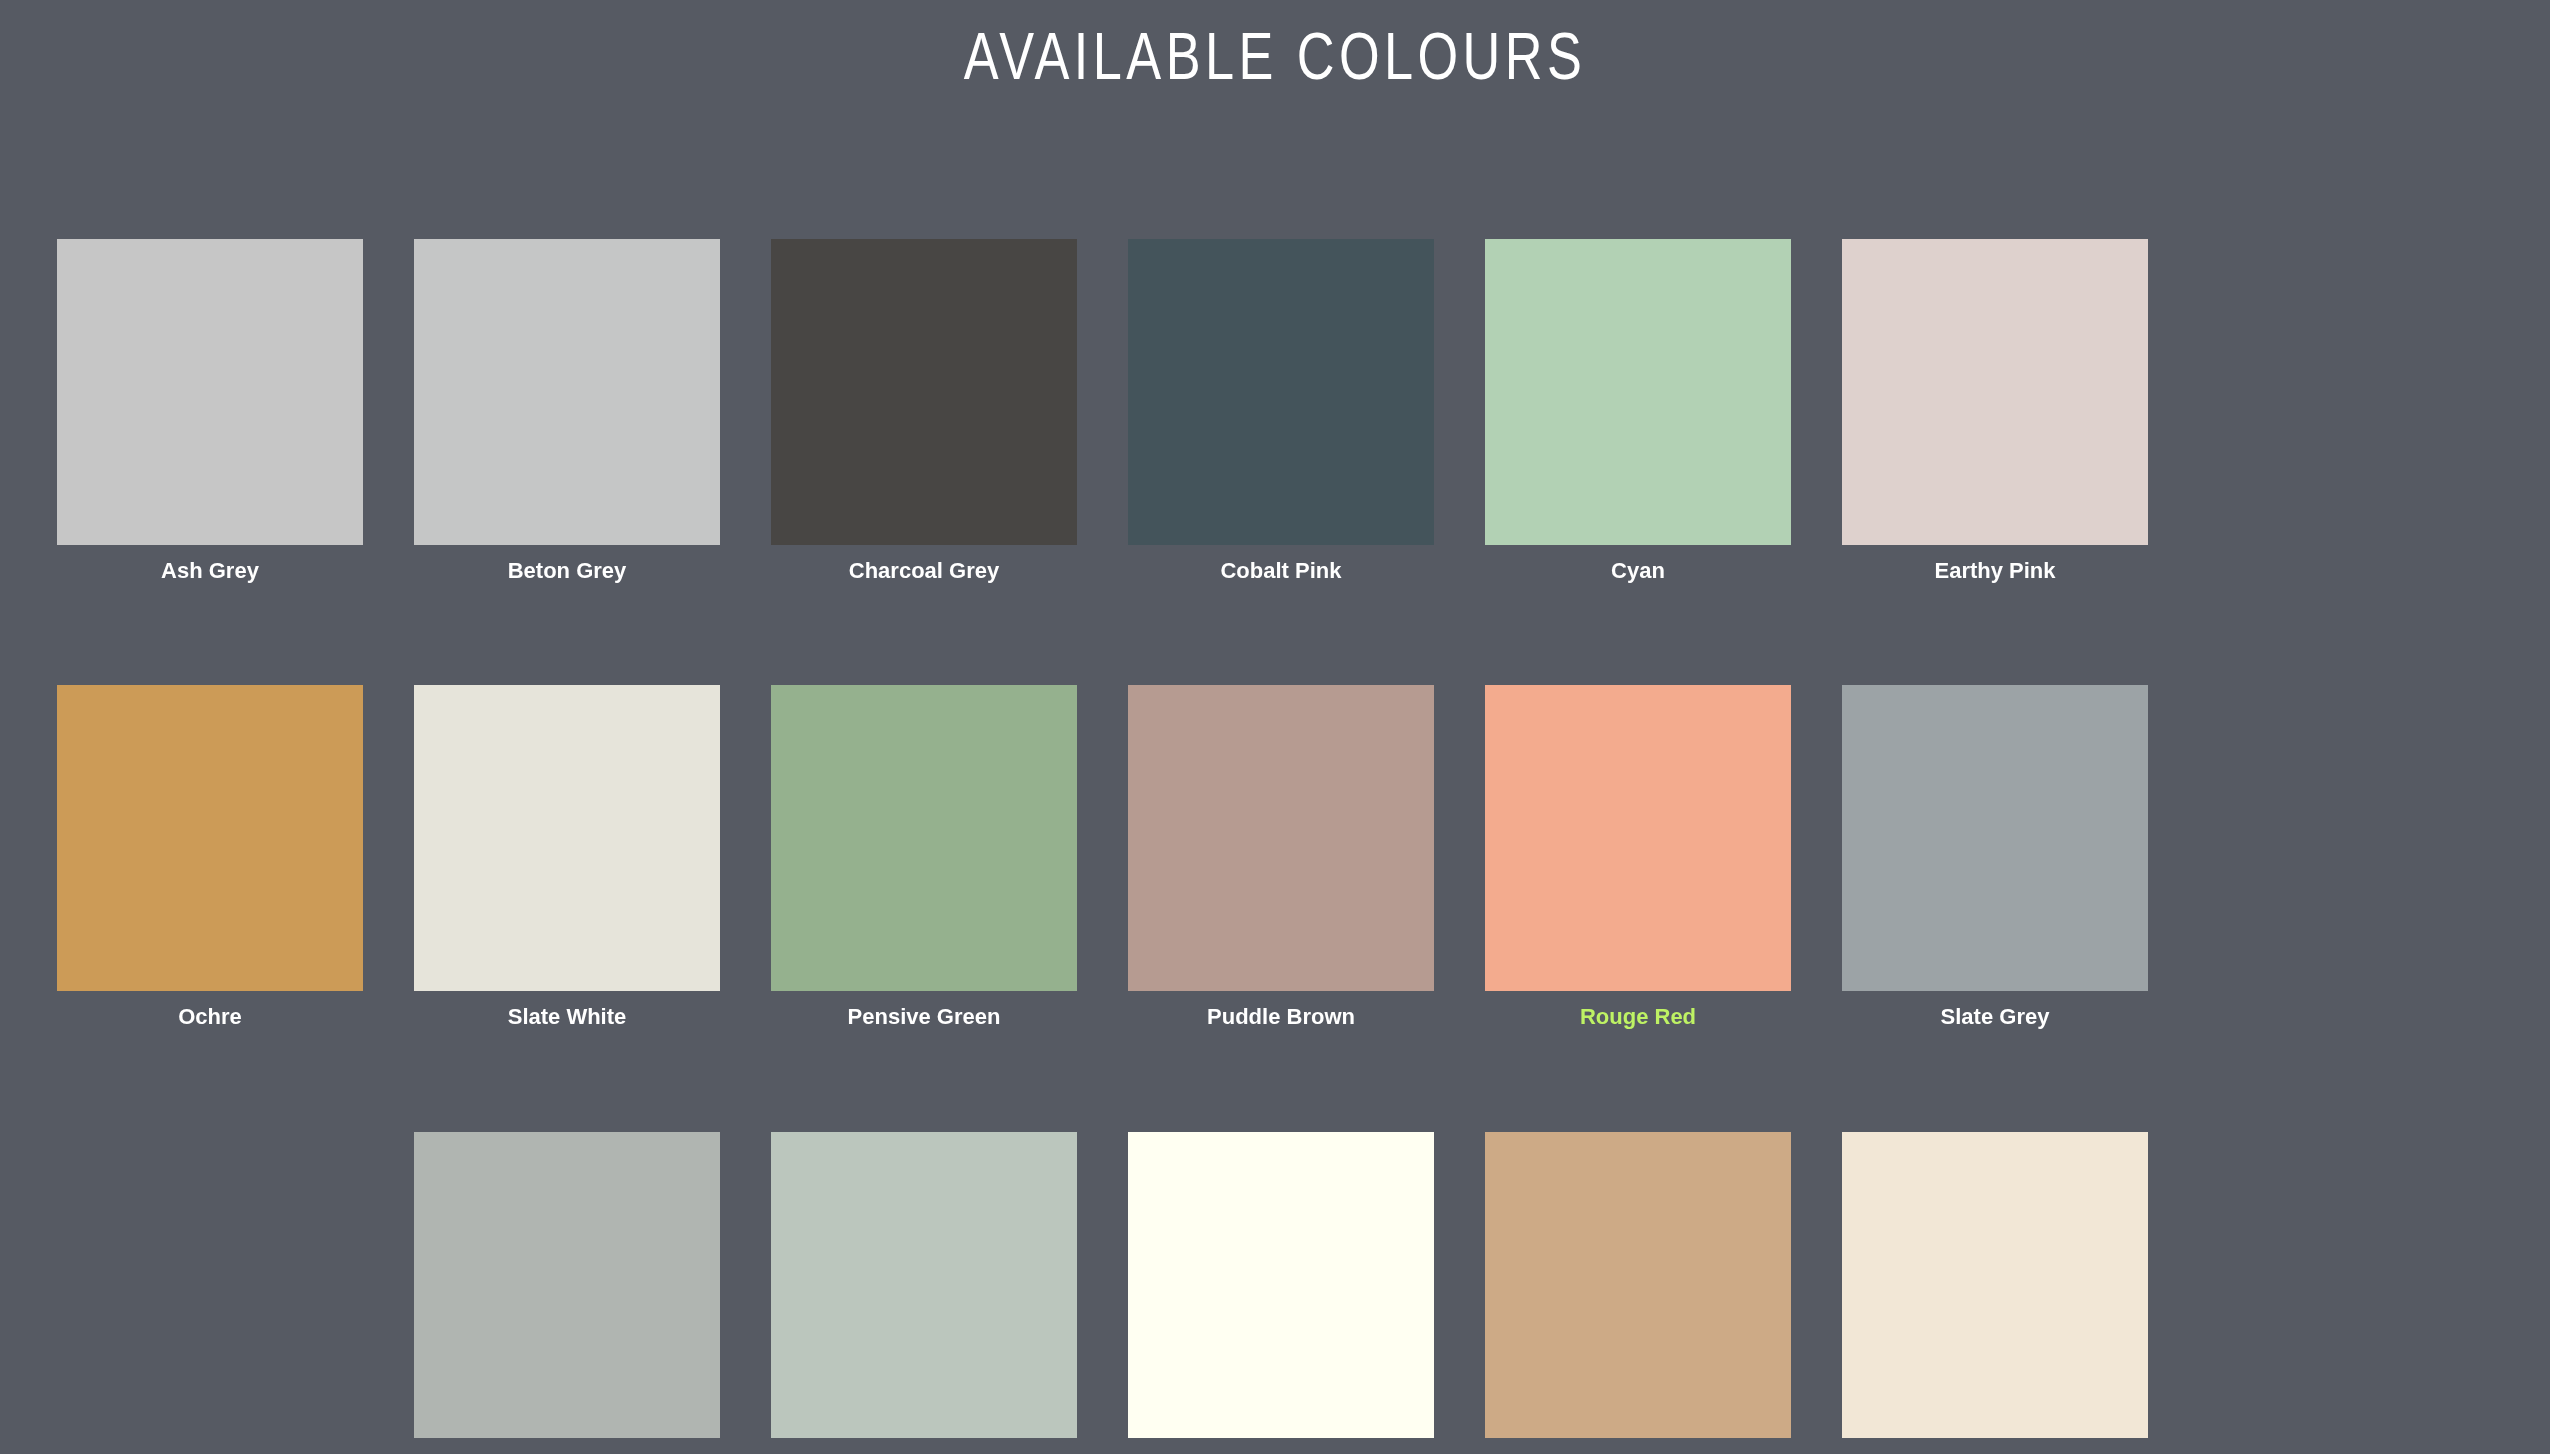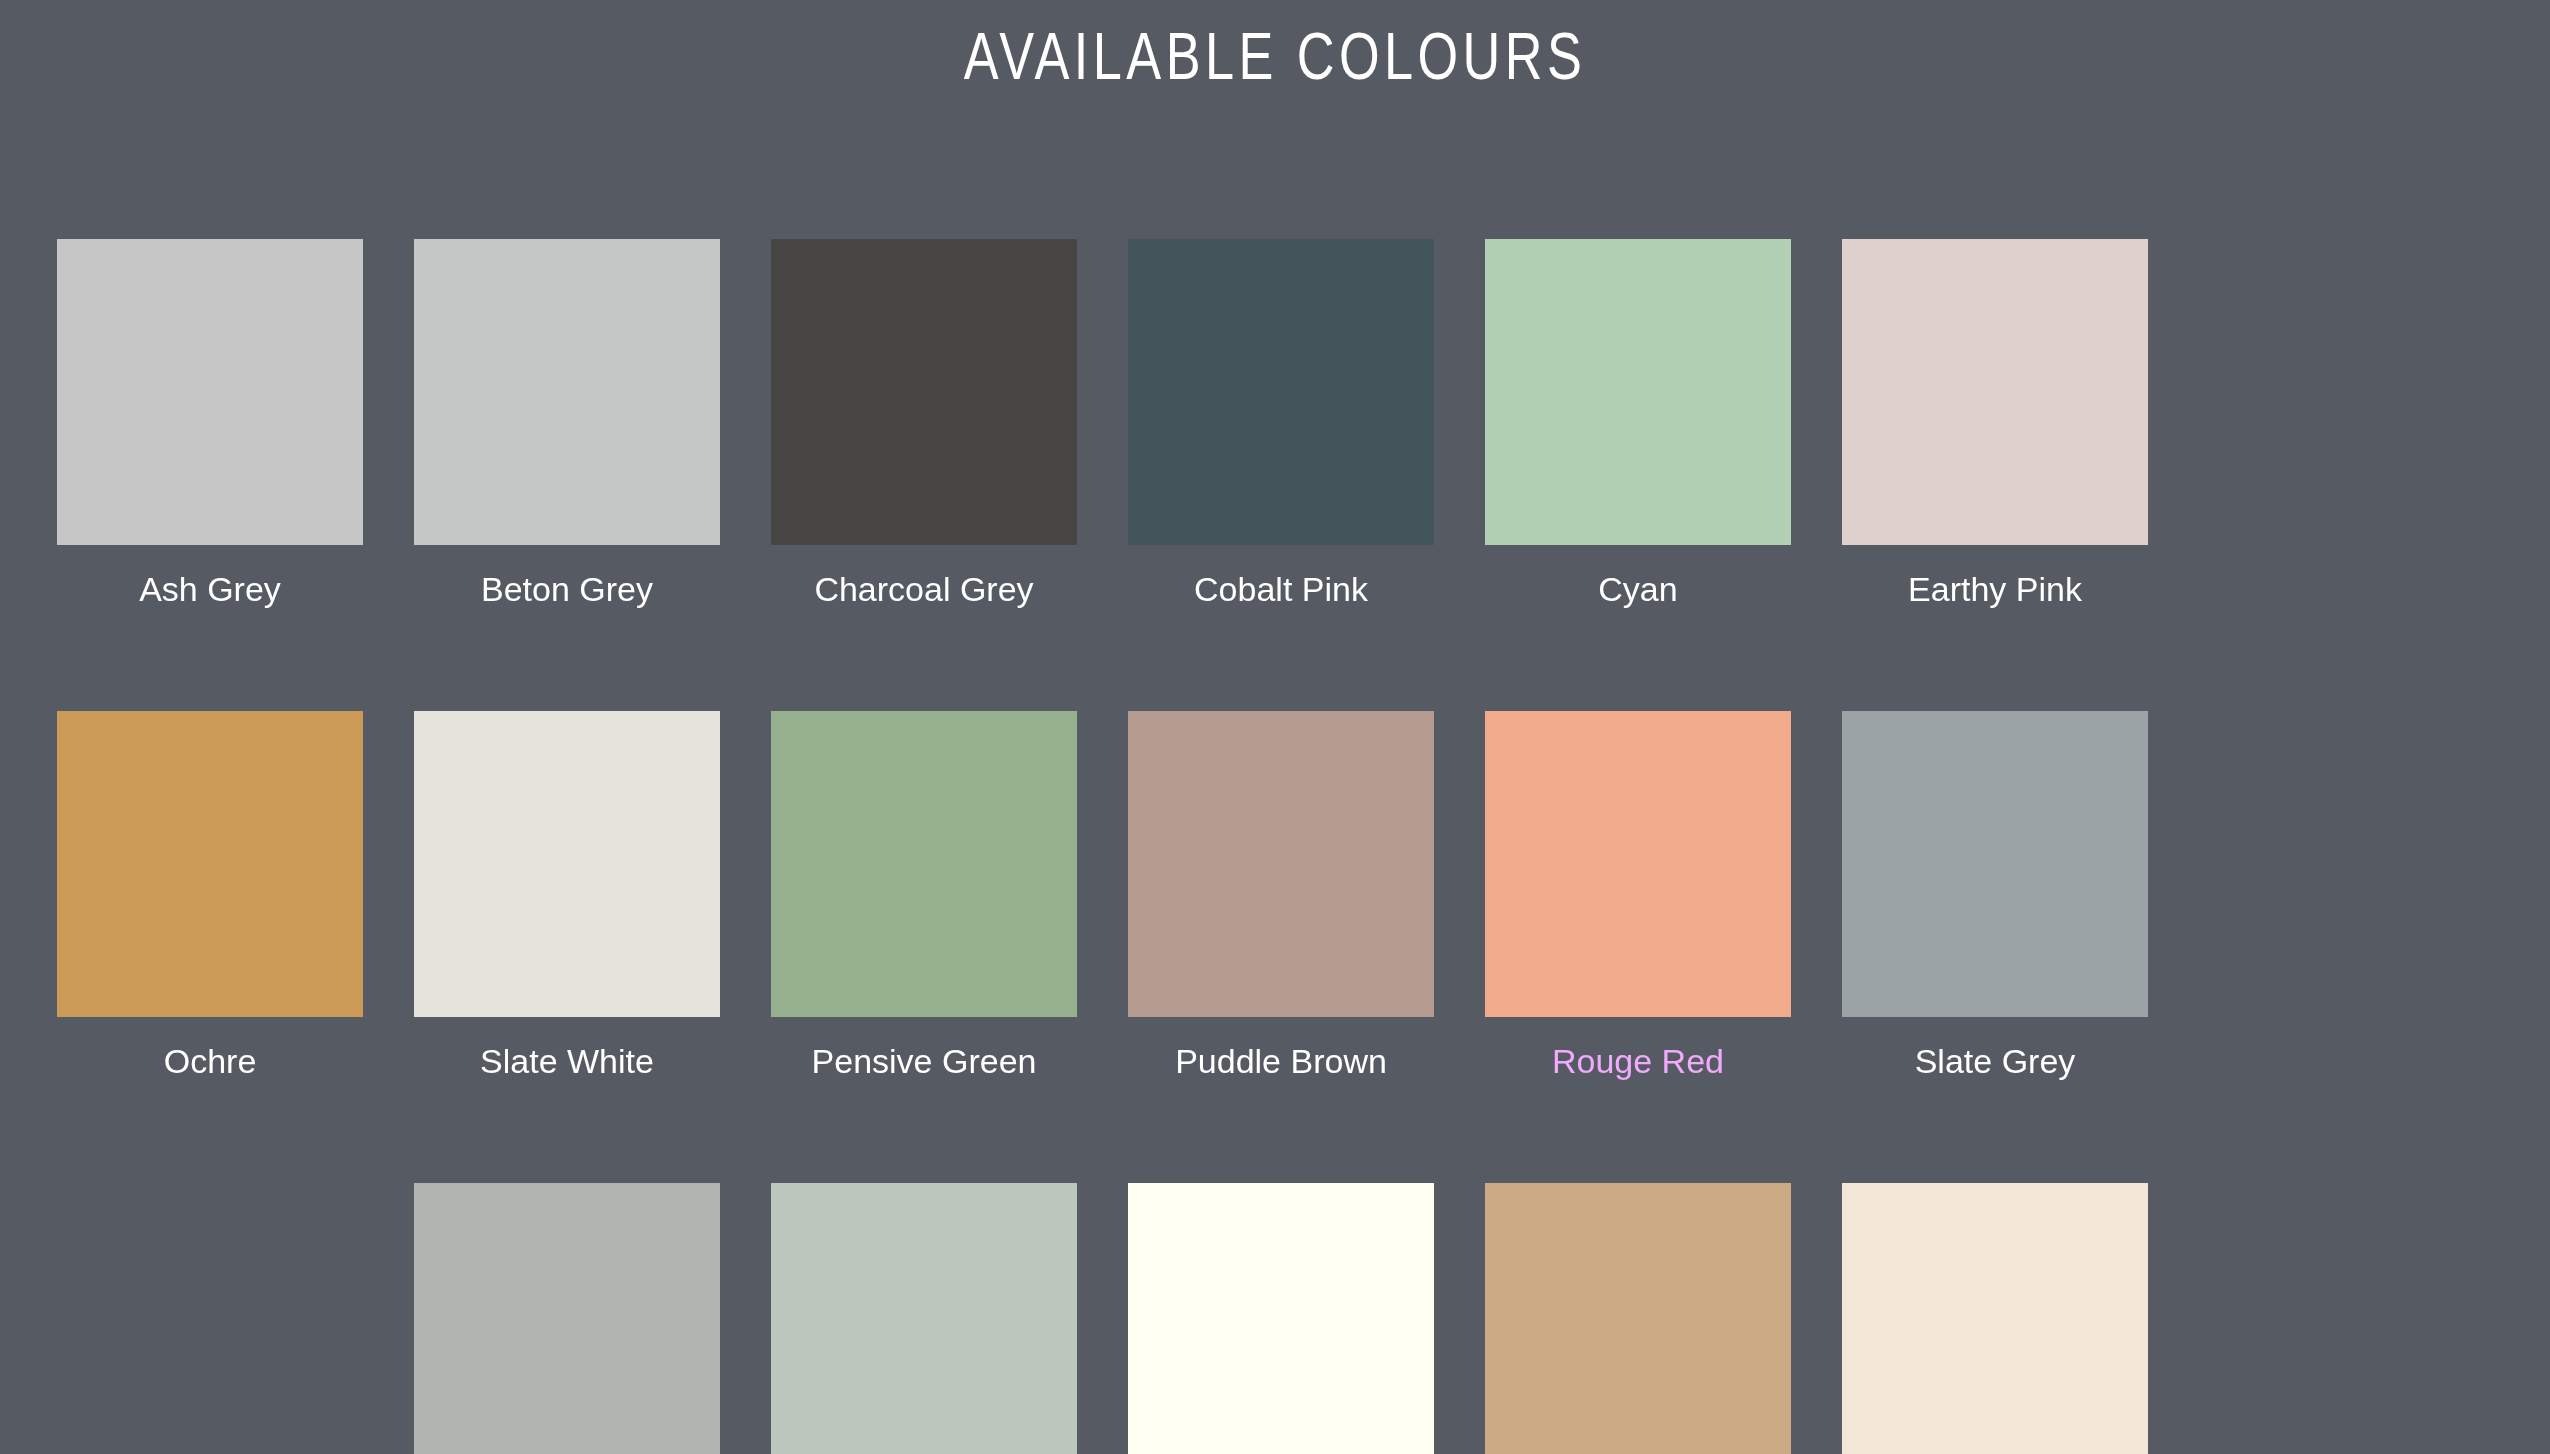--- a/index.html
+++ b/index.html
@@ -64,24 +64,24 @@
     align-items: center;
   }
 
   .swatch-chip {
     width: 306px;
     height: 306px;
     display: block;
   }
 
   .swatch-label {
-    margin-top: 24px;
+    margin-top: 13px;
     color: #ffffff;
-    font-size: 34px;
-    font-weight: 400;
+    font-size: 22px;
+    font-weight: 700;
     line-height: 1.2;
     text-align: center;
     white-space: nowrap;
   }
 </style>
 </head>
 <body style="background-color: rgb(86, 90, 99);">
 
 <div class="page" style="background-color: rgb(86, 90, 99);">
 
@@ -126,21 +126,21 @@
         <div class="swatch-card">
           <div class="swatch-chip" style="background-color: rgb(149, 177, 142);"></div>
           <div class="swatch-label" style="color: rgb(255, 255, 255);">Pensive Green</div>
         </div>
         <div class="swatch-card">
           <div class="swatch-chip" style="background-color: rgb(182, 155, 145);"></div>
           <div class="swatch-label" style="color: rgb(255, 255, 255);">Puddle Brown</div>
         </div>
         <div class="swatch-card">
           <div class="swatch-chip" style="background-color: rgb(243, 171, 142);"></div>
-          <div class="swatch-label" style="color: #f0abfc; text-align: right;">Rouge Red</div>
+          <div class="swatch-label" style="color: #bef264; text-align: right;">Rouge Red</div>
         </div>
         <div class="swatch-card">
           <div class="swatch-chip" style="background-color: rgb(156, 163, 166);"></div>
           <div class="swatch-label" style="color: rgb(255, 255, 255);">Slate Grey</div>
         </div>
       </div>
       <div class="swatch-row offset-one">
         <div class="swatch-card">
           <div class="swatch-chip" style="background-color: rgb(176, 181, 177);"></div>
         </div>

